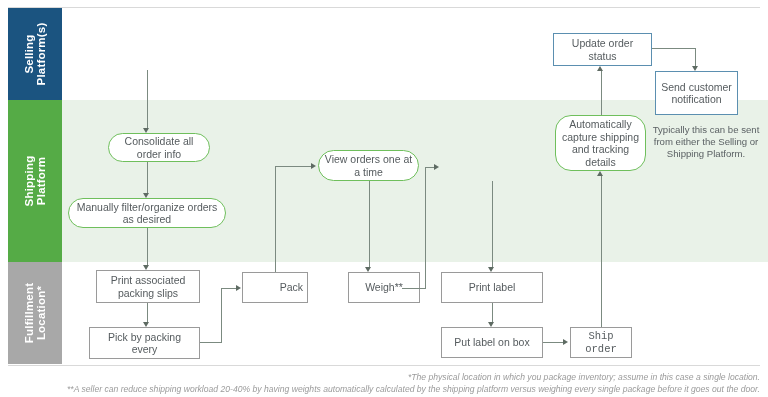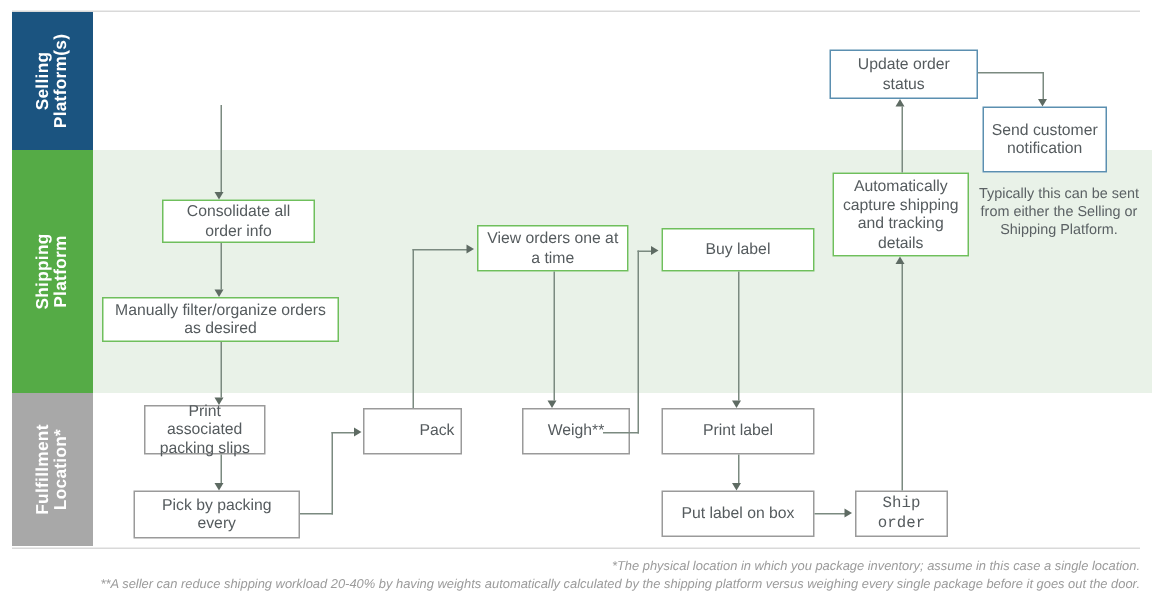--- a/index.html
+++ b/index.html
@@ -18,21 +18,21 @@
   
   .lane-bg{position:absolute;left:62px;right:0;background:#e9f2e8;}
 
   .divider{position:absolute;left:8px;right:8px;height:1px;background:#d9d9d9;}
 
   
   .node{position:absolute;box-sizing:border-box;background:#ffffff;border:1.4px solid #9a9a9a;
         display:flex;align-items:center;justify-content:center;text-align:center;
         color:#555b5e;font-size:10.5px;line-height:12.5px;padding:2px 4px;}
   .node.blue{border-color:#5b8fb0;}
-  .node.green{border-color:#6fbf5c;}
+  .node.green{border-color:#6fbf5c;border-radius:16px;}
 
   
   .ln{position:absolute;background:#7b8a80;}
   .lnv{width:1.3px;}
   .lnh{height:1.3px;}
   .arw{position:absolute;width:0;height:0;}
   .arw-d{border-left:3.6px solid transparent;border-right:3.6px solid transparent;border-top:5px solid #5e6b63;}
   .arw-u{border-left:3.6px solid transparent;border-right:3.6px solid transparent;border-bottom:5px solid #5e6b63;}
   .arw-r{border-top:3.6px solid transparent;border-bottom:3.6px solid transparent;border-left:5px solid #5e6b63;}
 
@@ -63,43 +63,40 @@
 
 
   <div class="node green" style="left:108px;top:133px;width:102px;height:29px;">
     <span>Consolidate all order info</span>
   </div>
 
   <div class="node green" style="left:68px;top:198px;width:158px;height:30px;">
     <span>Manually filter/organize orders as desired</span>
   </div>
 
-  <div class="node" style="left:96px;top:270px;width:81px;height:33px;">
+  <div class="node" style="left:96px;top:270px;width:104px;height:33px;">
     <span>Print associated packing slips</span>
   </div>
 
   <div class="node" style="left:89px;top:327px;width:111px;height:32px;">
     <span>Pick by packing every</span>
   </div>
 
   <div class="node" style="left:242px;top:272px;width:66px;height:31px;justify-content:flex-end;">
     <span>Pack</span>
   </div>
 
   <div class="node green" style="left:318px;top:150px;width:101px;height:31px;">
     <span>View orders one at a time</span>
   </div>
 
   <div class="node" style="left:348px;top:272px;width:72px;height:31px;">
     <span>Weigh**</span>
   </div>
 
-  <div class="node green" style="left:441px;top:152px;width:102px;height:29px;">
-    <span>Buy label</span>
-  </div>
 
   <div class="node" style="left:441px;top:272px;width:102px;height:31px;">
     <span>Print label</span>
   </div>
 
   <div class="node" style="left:441px;top:327px;width:102px;height:31px;">
     <span>Put label on box</span>
   </div>
 
   <div class="node" style="left:570px;top:327px;width:62px;height:31px;font-family:Liberation Mono, monospace;">

